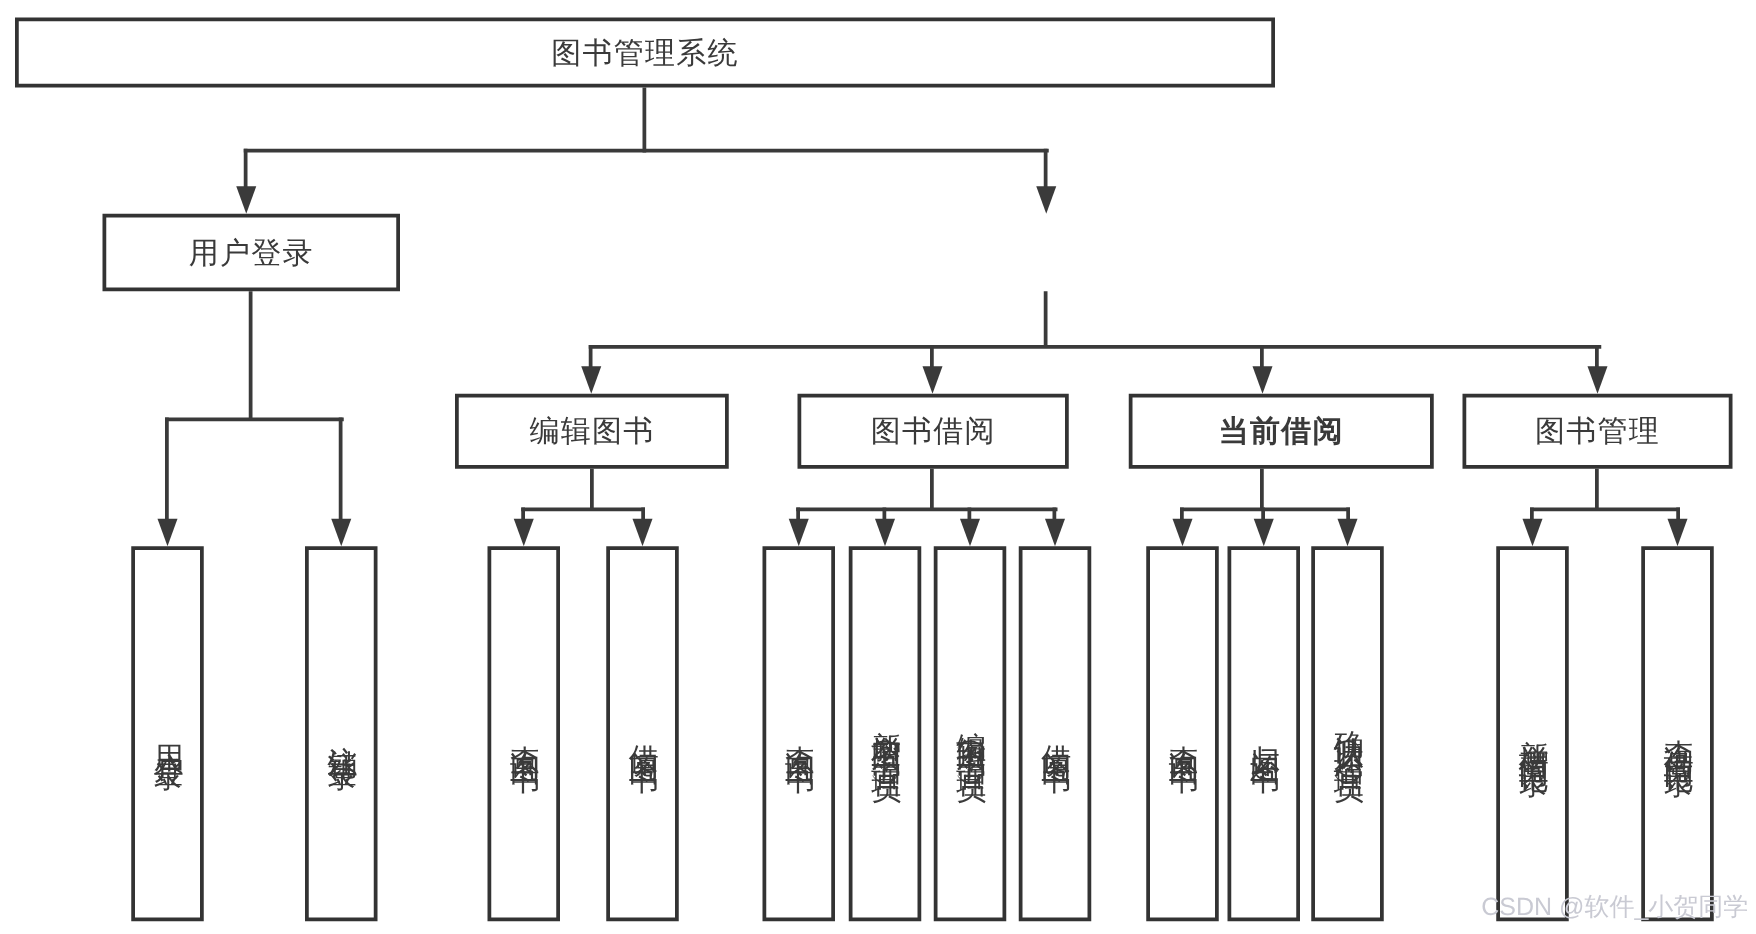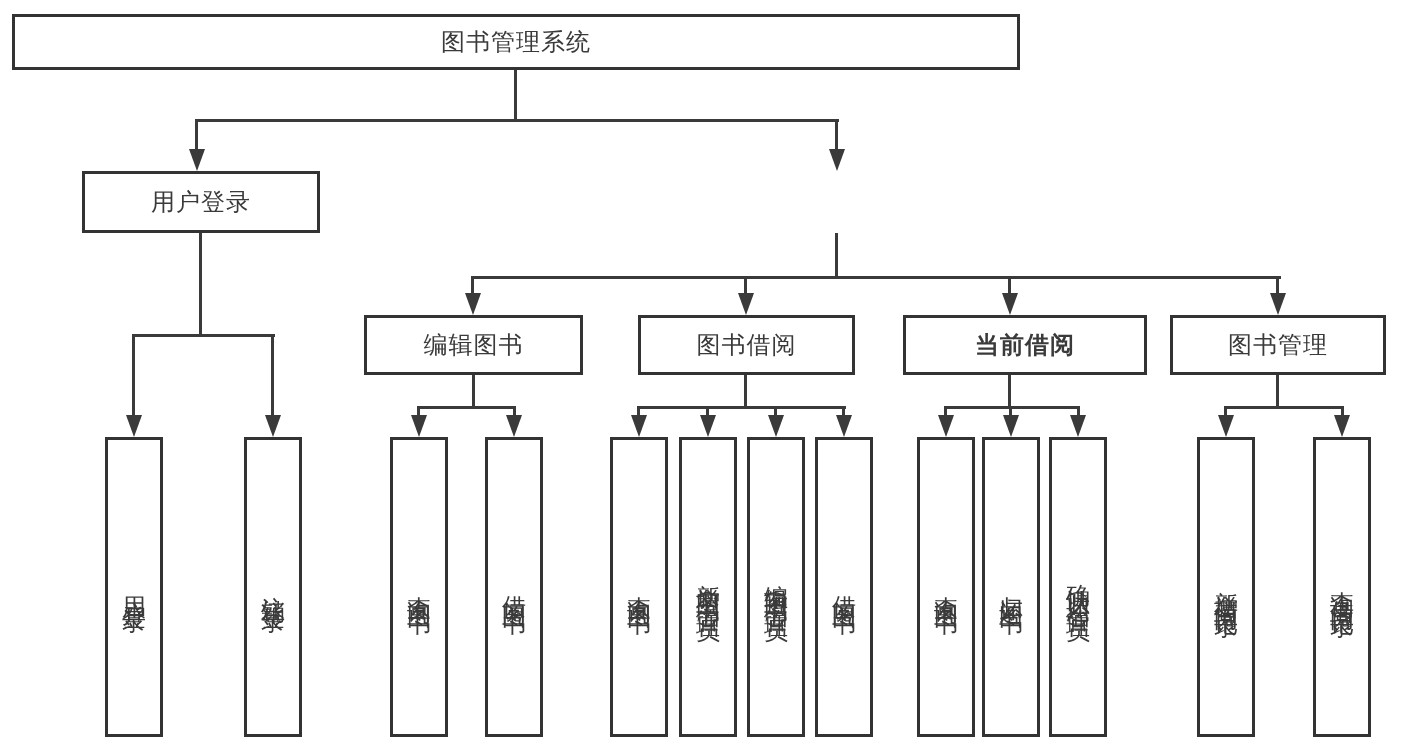--- a/index.html
+++ b/index.html
@@ -160,14 +160,15 @@
   <div class="vl" style="left:1077px; top:406px; height:11px;"></div>
   <div class="arrow" style="left:1070px; top:415px;"></div>
 
   <div class="vl" style="left:1276px; top:375px; height:33px;"></div>
   <div class="hl" style="left:1224px; top:406px; width:120px;"></div>
   <div class="vl" style="left:1224px; top:406px; height:11px;"></div>
   <div class="arrow" style="left:1218px; top:415px;"></div>
   <div class="vl" style="left:1341px; top:406px; height:11px;"></div>
   <div class="arrow" style="left:1334px; top:415px;"></div>
 
+  <div class="watermark">CSDN @软件_小贺同学</div>
 
 </div>
 
 </body></html>

